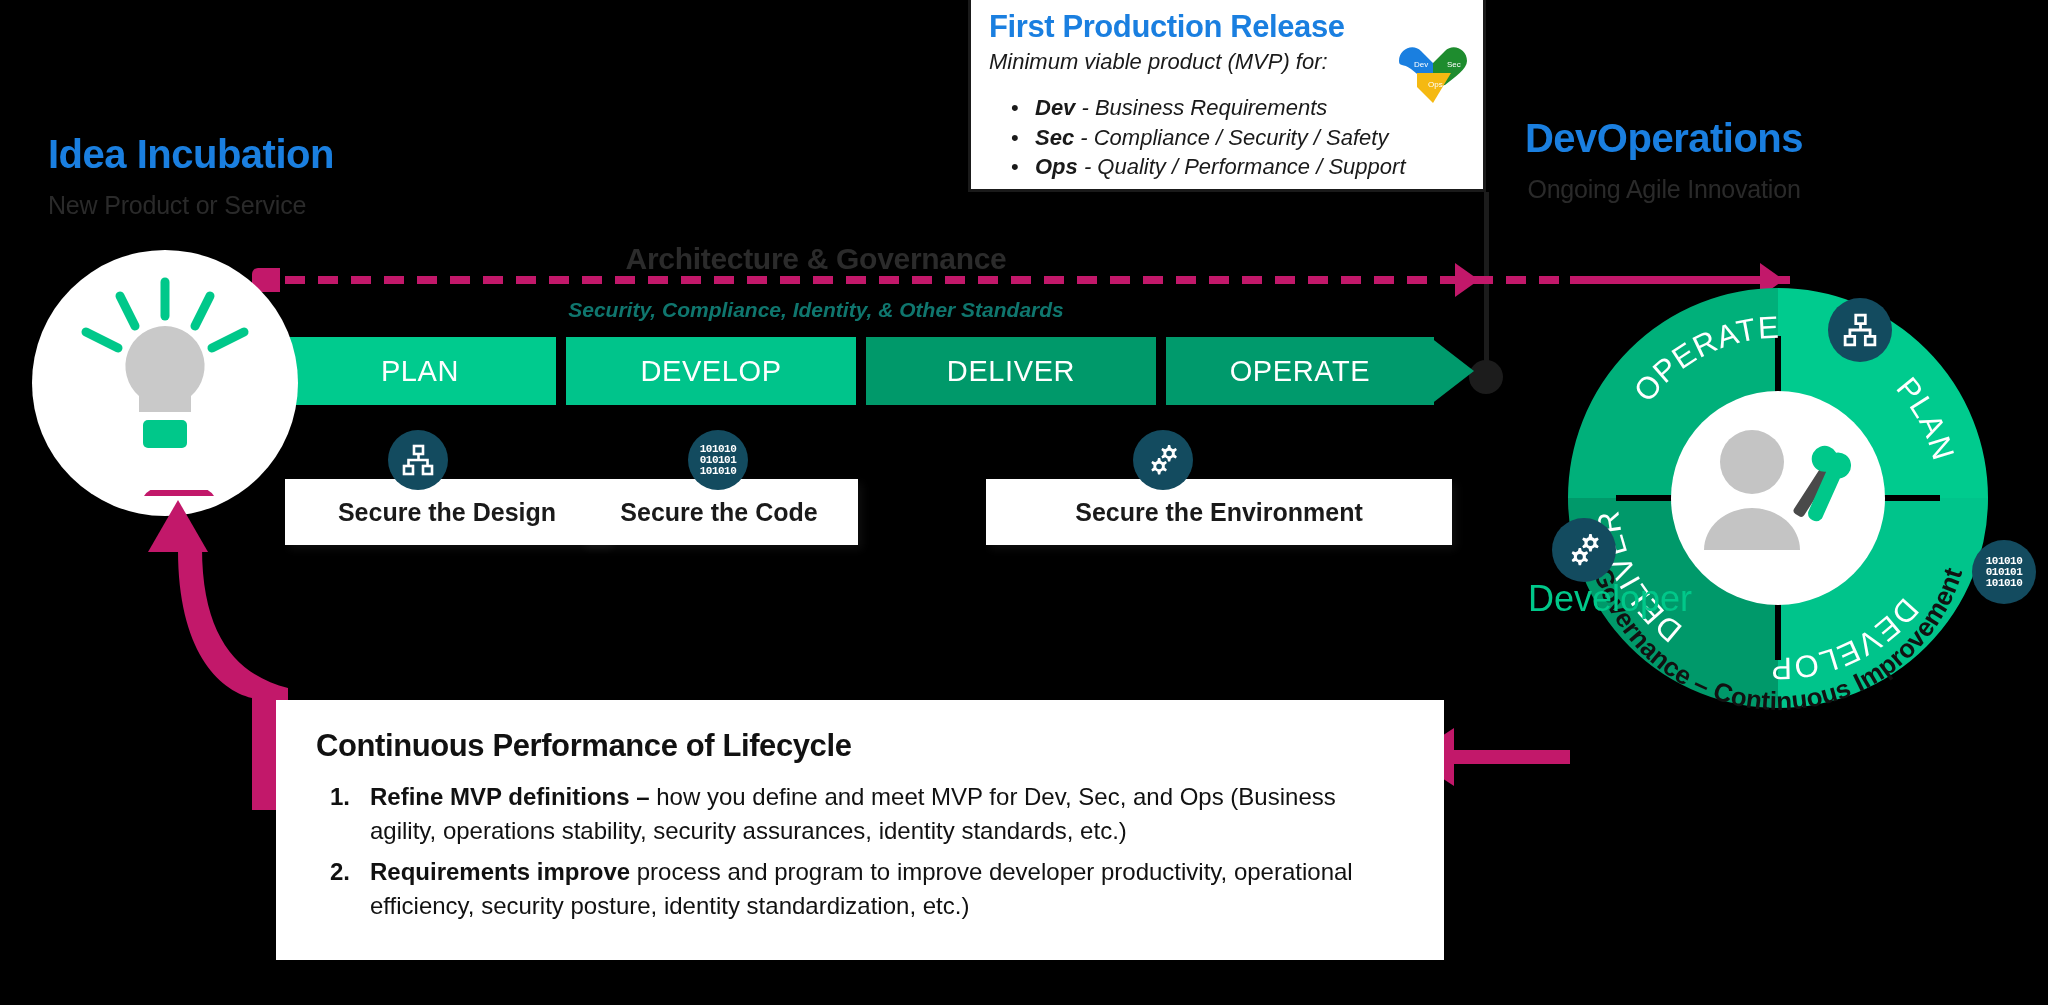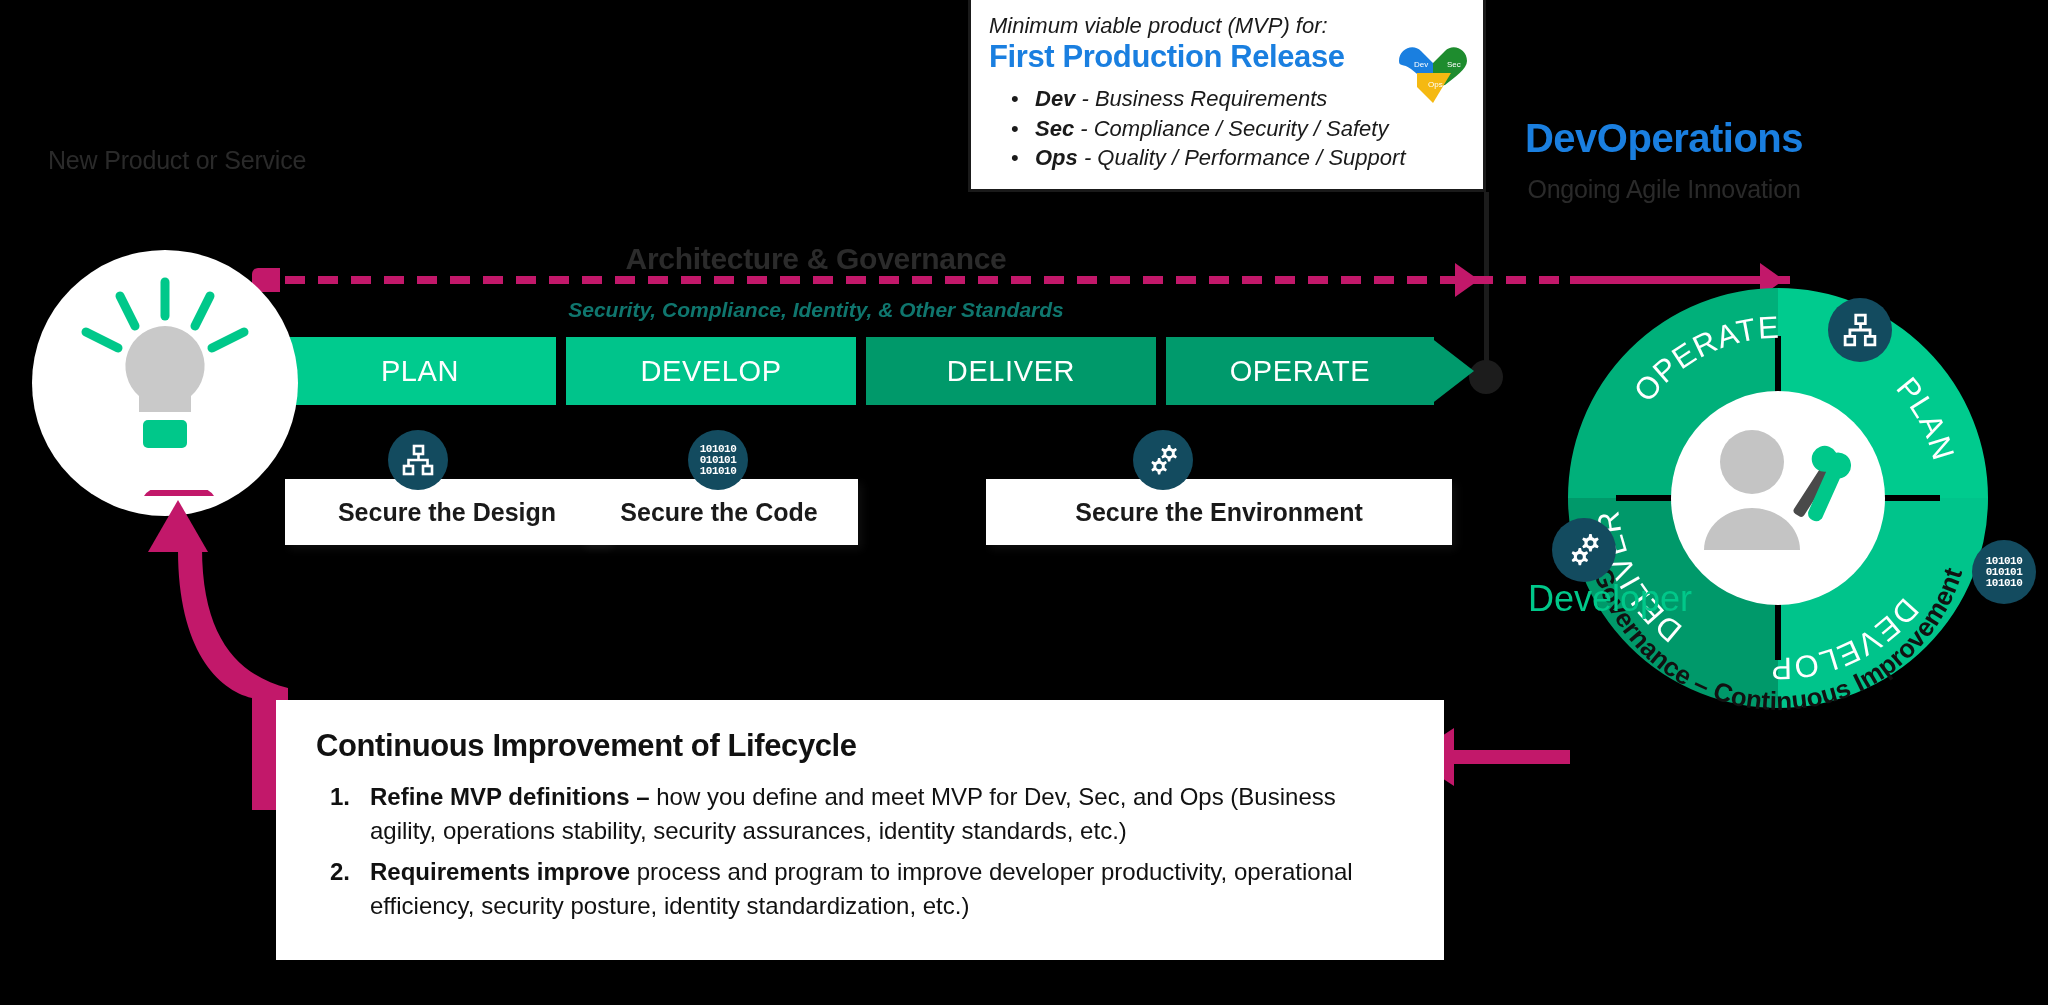--- a/index.html
+++ b/index.html
@@ -54,21 +54,21 @@
     letter-spacing: -0.4px;
     line-height: 1.15;
   }
   #mvp-sub {
     font-size: 22px;
     font-style: italic;
     color: #1a1a1a;
     margin-top: 4px;
     line-height: 1.2;
   }
-  #mvp-list { list-style: none; margin-top: 9px; }
+  #mvp-list { list-style: none; margin-top: 18px; }
   #mvp-list li {
     font-size: 22px;
     font-style: italic;
     color: #1a1a1a;
     line-height: 1.35;
     padding-left: 46px;
     position: relative;
     white-space: nowrap;
   }
   #mvp-list li:before {
@@ -234,31 +234,32 @@
     z-index: 7;
   }
   #wheel-person { position: absolute; left: 1690px; top: 420px; z-index: 7; }
 </style>
 </head>
 <body>
 
 <div id="stage">
 
   <div class="hdr" id="hdr-left">
+    <div class="title">Idea Incubation</div>
     <div class="sub">New Product or Service</div>
   </div>
 
   <div class="hdr" id="hdr-right">
     <div class="title">DevOperations</div>
     <div class="sub">Ongoing Agile Innovation</div>
   </div>
 
   <div id="mvp-box">
+    <div id="mvp-title">First Production Release</div>
     <div id="mvp-sub">Minimum viable product (MVP) for:</div>
-    <div id="mvp-title">First Production Release</div>
     <ul id="mvp-list">
       <li><b>Dev</b> <span>- Business Requirements</span></li>
       <li><b>Sec</b> <span>- Compliance / Security / Safety</span></li>
       <li><b>Ops</b> <span>- Quality / Performance / Support</span></li>
     </ul>
     <div id="mvp-heart">
       <svg width="72" height="62" viewBox="0 0 72 62">
         <path d="M2 18 C2 6, 16 0, 24 8 L36 20 L36 44 L14 26 C6 20, 2 24, 2 18 Z" fill="#1a7fe0"></path>
         <path d="M36 20 L48 8 C56 0, 70 6, 70 18 C70 26, 58 34, 48 42 L36 44 Z" fill="#1e8c2e"></path>
         <path d="M20 30 L54 30 L36 60 L20 44 Z" fill="#f5b912"></path>
@@ -341,21 +342,21 @@
 
   <div id="ci-in-arrow">
     <svg width="180" height="80" viewBox="0 0 180 80">
       <rect x="56" y="28" width="116" height="14" fill="#c2186a"></rect>
       <path d="M56 6 L56 64 L12 35 Z" fill="#c2186a"></path>
       <rect x="0" y="18" width="56" height="38" fill="#c2186a"></rect>
     </svg>
   </div>
 
   <div id="ci-box">
-    <div id="ci-title">Continuous Improvement of Lifecycle</div>
+    <div id="ci-title">Continuous Performance of Lifecycle</div>
     <ul id="ci-list">
       <li>
         <span class="num">1.</span>
         <b>Refine MVP definitions – </b><span>how you define and meet MVP for Dev, Sec, and Ops (Business agility, operations stability, security assurances, identity standards, etc.)</span>
       </li>
       <li>
         <span class="num">2.</span>
         <b>Requirements improve </b><span>process and program to improve developer productivity, operational efficiency, security posture, identity standardization, etc.)</span>
       </li>
     </ul>

